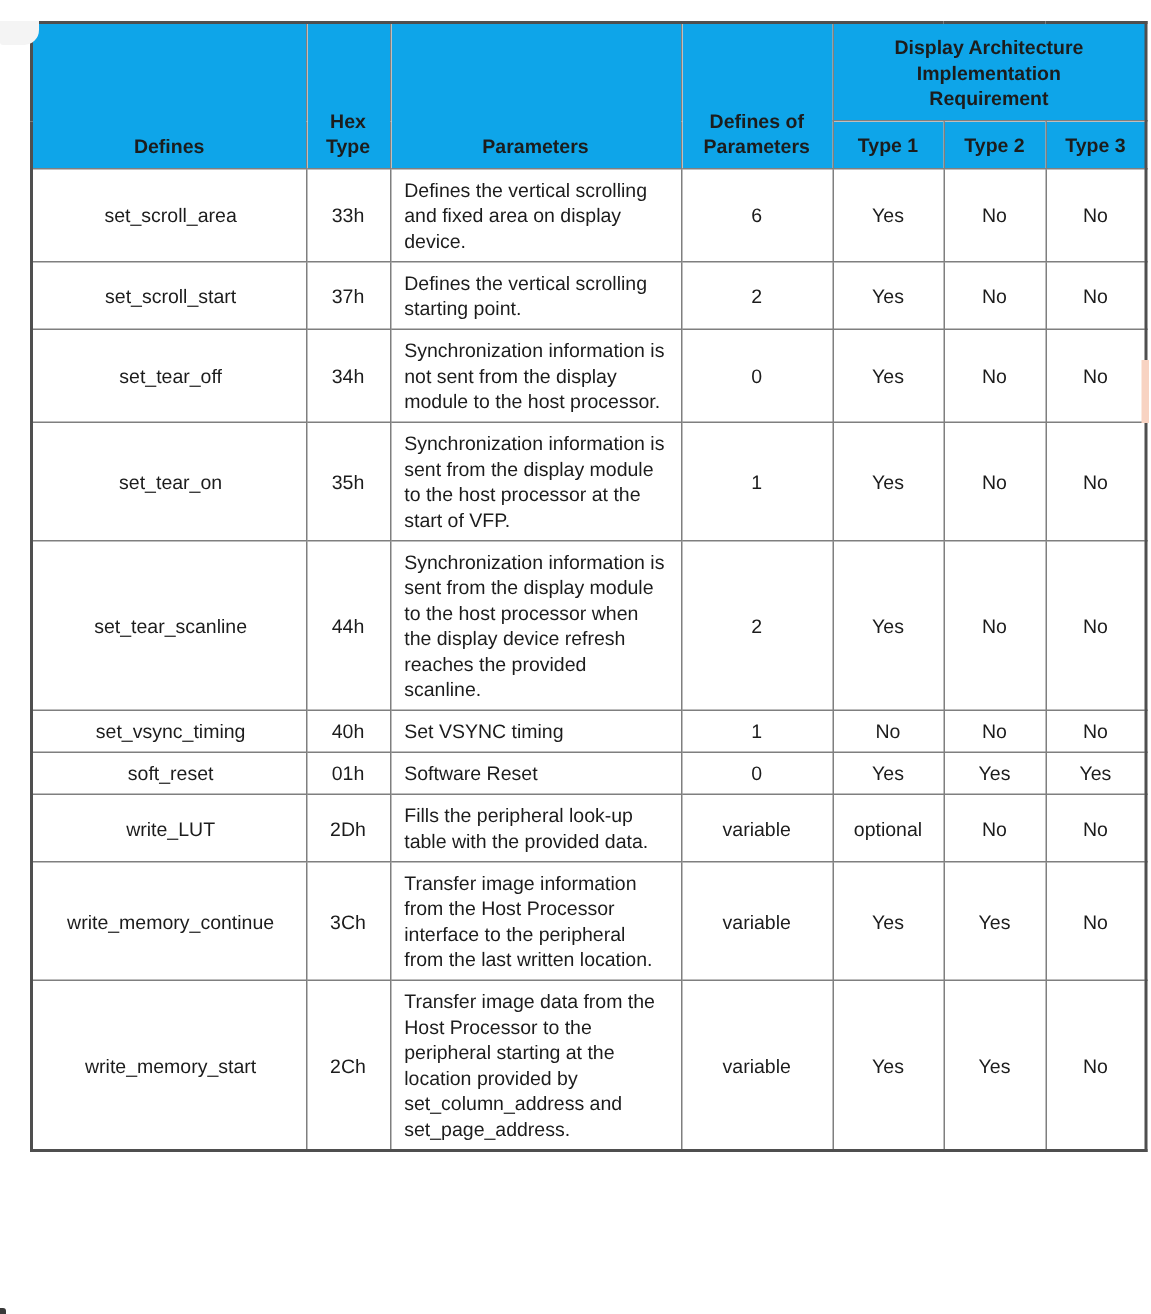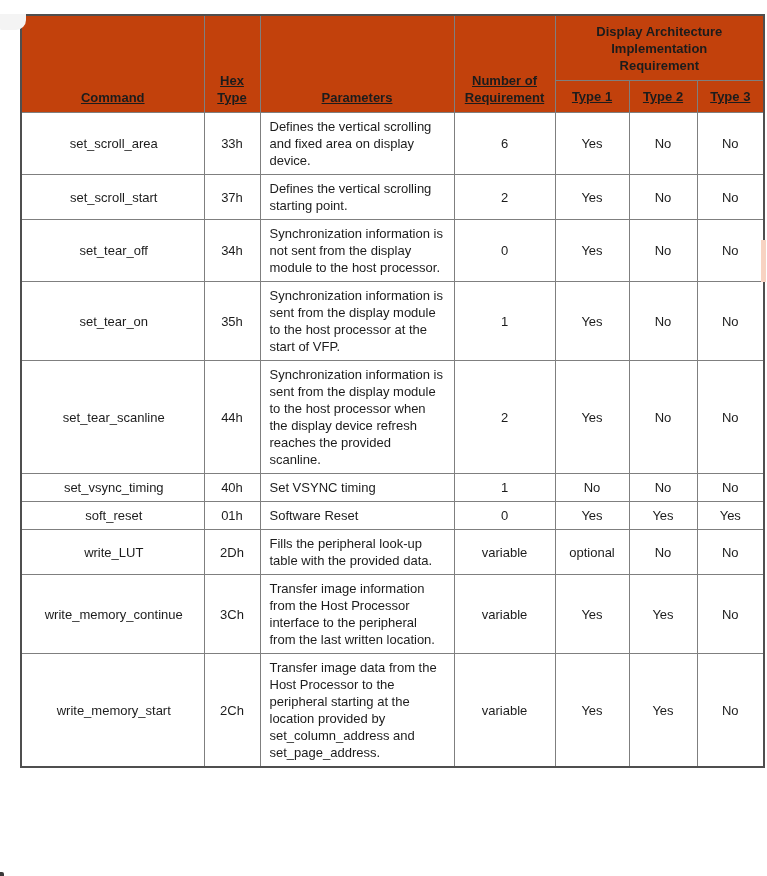--- a/index.html
+++ b/index.html
@@ -22,22 +22,21 @@
     font-size: 13px;
     line-height: 17px;
   }
   .cmd-table th, .cmd-table td {
     border: 1px solid #7f7f7f;
     overflow: hidden;
   }
   .cmd-table thead th {
     font-weight: bold;
     text-align: center;
-    background: #c2410c;
-    text-decoration: underline;
+    background: #0ea5e9;
   }
   th.span-h {
     vertical-align: bottom;
     padding: 0 4px 6px 4px;
   }
   th.group-h {
     vertical-align: middle;
     height: 60px;
     padding: 2px 4px;
   }
@@ -90,24 +89,24 @@
       <col style="width:183px">
       <col style="width:56px">
       <col style="width:194px">
       <col style="width:101px">
       <col style="width:74px">
       <col style="width:68px">
       <col style="width:67px">
     </colgroup>
     <thead>
       <tr>
-        <th rowspan="2" class="span-h">Command</th>
+        <th rowspan="2" class="span-h">Defines</th>
         <th rowspan="2" class="span-h">Hex Type</th>
         <th rowspan="2" class="span-h">Parameters</th>
-        <th rowspan="2" class="span-h">Number of Requirement</th>
+        <th rowspan="2" class="span-h">Defines of Parameters</th>
         <th colspan="3" class="group-h">
           <span class="group-span">Display Architecture Implementation Requirement</span>
         </th>
       </tr>
       <tr class="type-row">
         <th>Type 1</th>
         <th>Type 2</th>
         <th>Type 3</th>
       </tr>
     </thead>

